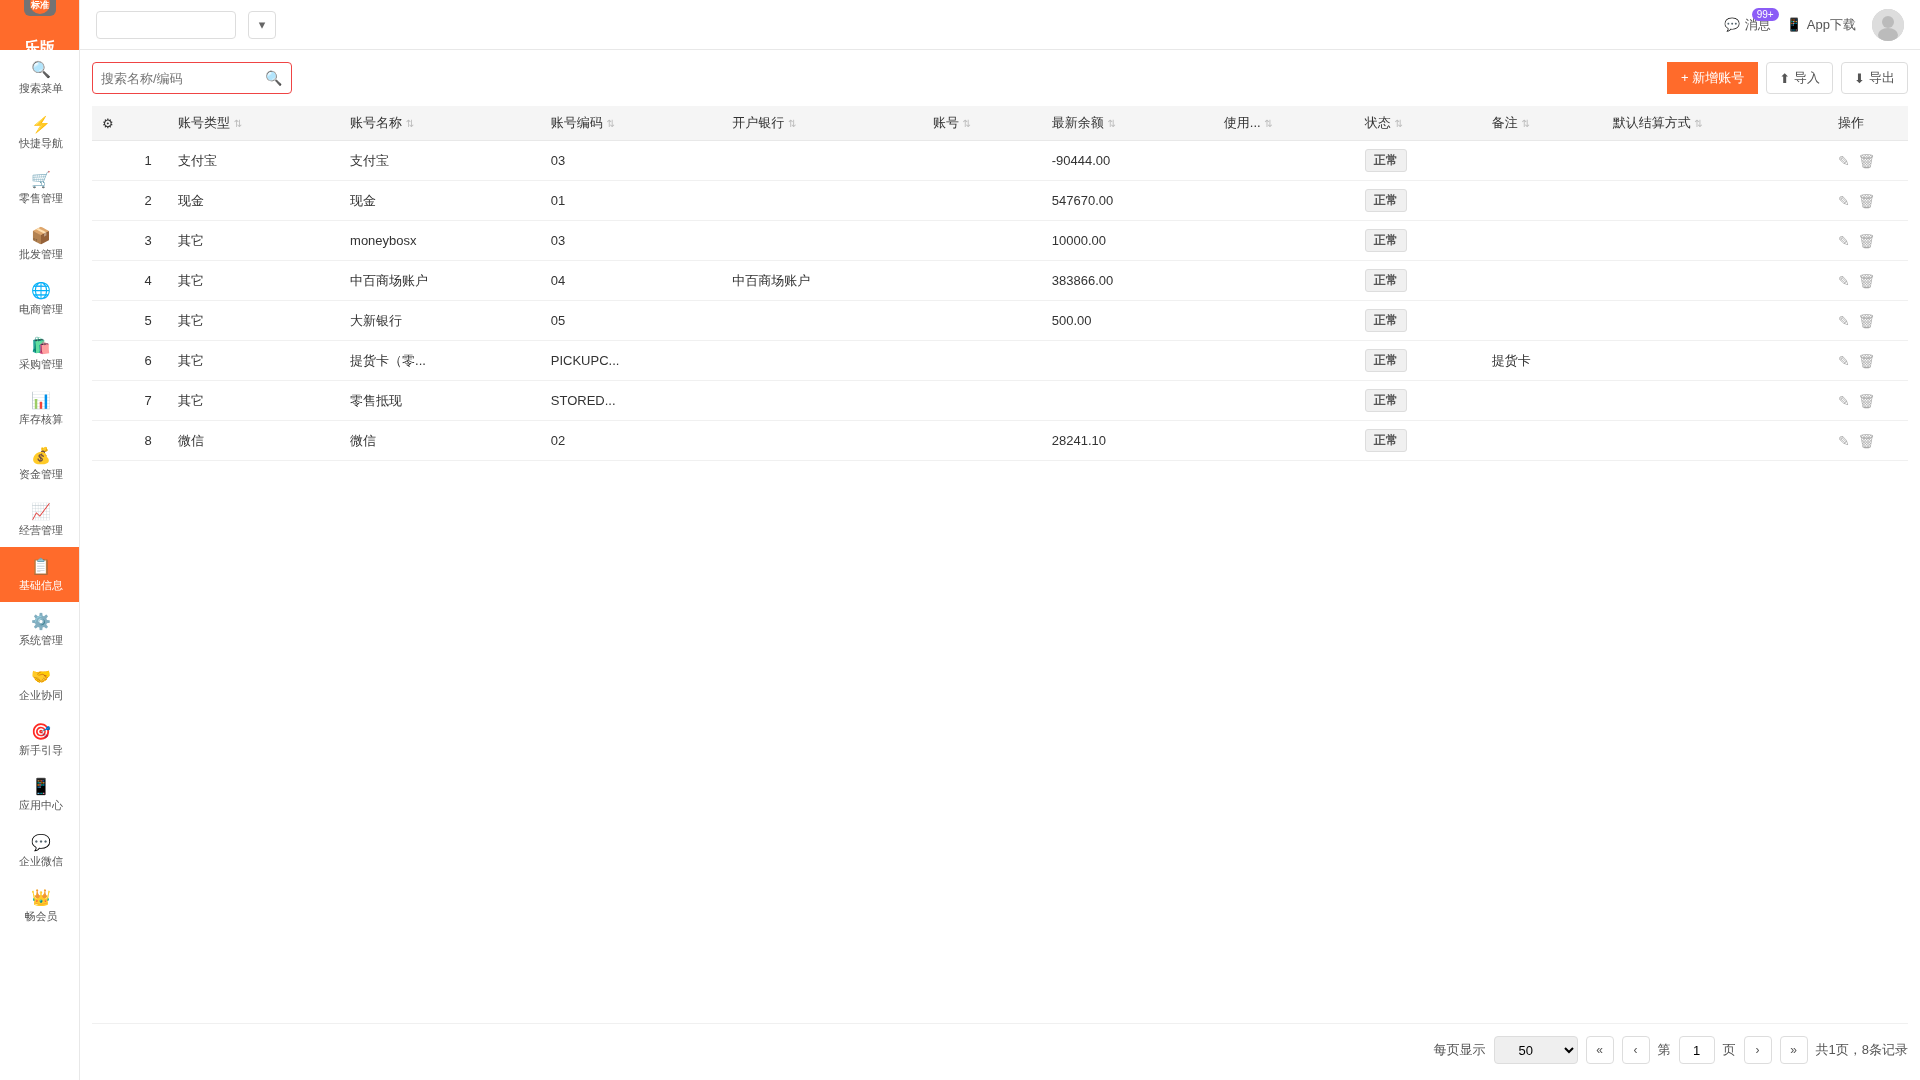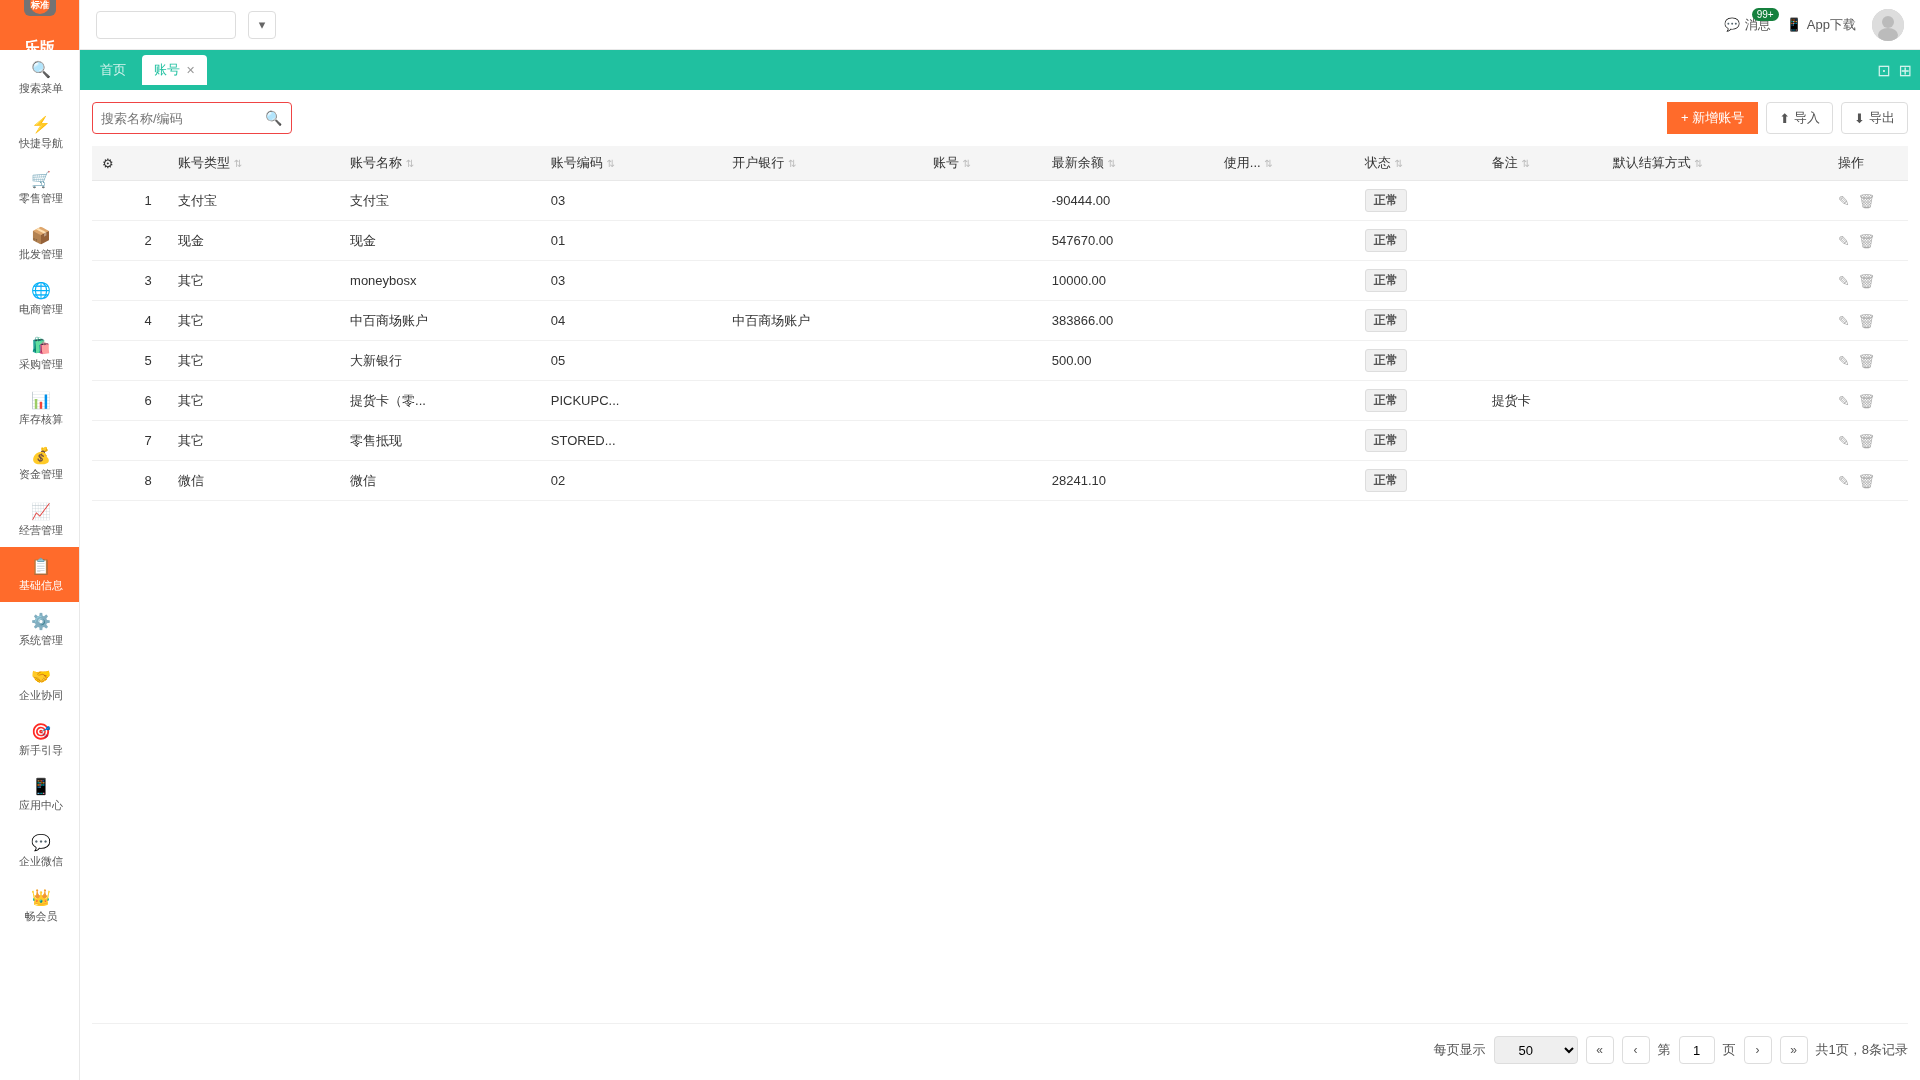--- a/index.html
+++ b/index.html
@@ -108,21 +108,21 @@
     .topbar-msg {
       display: flex;
       align-items: center;
       gap: 4px;
       cursor: pointer;
       color: #555;
       font-size: 13px;
       position: relative;
     }
     .badge {
-      background: #15803d;
+      background: #8b5cf6;
       color: #fff;
       border-radius: 10px;
       font-size: 10px;
       padding: 1px 5px;
       position: absolute;
       top: -8px;
       right: -8px;
     }
     .topbar-app {
       display: flex;
@@ -445,33 +445,20 @@
       <div class="topbar-avatar">
         <svg width="32" height="32">
             <rect width="32" height="32" fill="#ddd"></rect>
             <circle cx="16" cy="13" r="6" fill="#bbb"></circle>
             <ellipse cx="16" cy="26" rx="10" ry="7" fill="#bbb"></ellipse>
           </svg>
       </div>
     </div>
   </div>
 
-  <div class="tabbar">
-    <div class="tab-item">
-      <span>首页</span>
-    </div>
-    <div class="tab-item active">
-      <span>账号</span>
-      <span class="tab-close">✕</span>
-    </div>
-    <div class="tabbar-actions">
-      <span class="tabbar-icon-btn">⊡</span>
-      <span class="tabbar-icon-btn">⊞</span>
-    </div>
-  </div>
 
   <div class="content">
 
     <div class="toolbar">
       <div class="search-box">
         <input type="text" placeholder="搜索名称/编码" style="">
         <span class="search-icon">🔍</span>
       </div>
       <div class="toolbar-right">
         <button class="btn-add">+ 新增账号</button>

